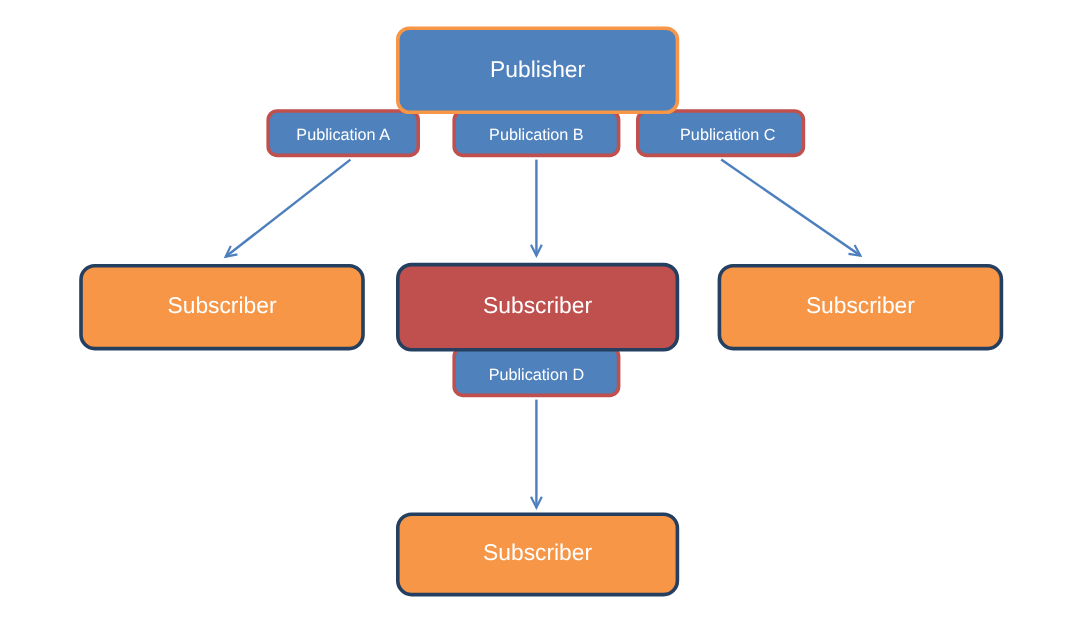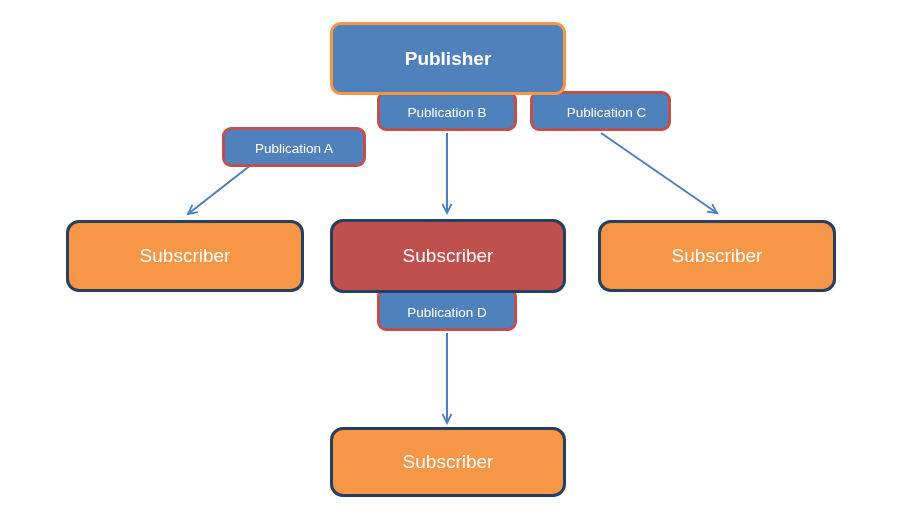--- a/index.html
+++ b/index.html
@@ -21,31 +21,30 @@
     text-align: center;
   }
   
   .publisher {
     left: 330px; top: 22px; width: 236px; height: 73px;
     background: #4F81BD;
     border: 3px solid #F79646;
     border-radius: 11px;
     font-size: 19px;
     z-index: 4;
-    font-weight: bold;
   }
   
   .publication {
     background: #4F81BD;
     border: 3px solid #C0504D;
     border-radius: 9px;
     font-size: 13.5px;
     z-index: 2;
   }
-  .pub-a { left: 222px; top: 91px; width: 144px; height: 40px; padding-top: 3px; margin-top: 36px; }
+  .pub-a { left: 222px; top: 91px; width: 128px; height: 40px; padding-top: 3px; }
   .pub-b { left: 377px; top: 91px; width: 140px; height: 40px; padding-top: 3px; }
   .pub-c { left: 530px; top: 91px; width: 141px; height: 40px; padding-top: 3px; padding-left: 12px; }
   .pub-d { left: 377px; top: 288px; width: 140px; height: 43px; padding-top: 5px; }
   
   .subscriber {
     background: #F79646;
     border: 3px solid #243F60;
     border-radius: 13px;
     font-size: 19px;
     z-index: 3;

